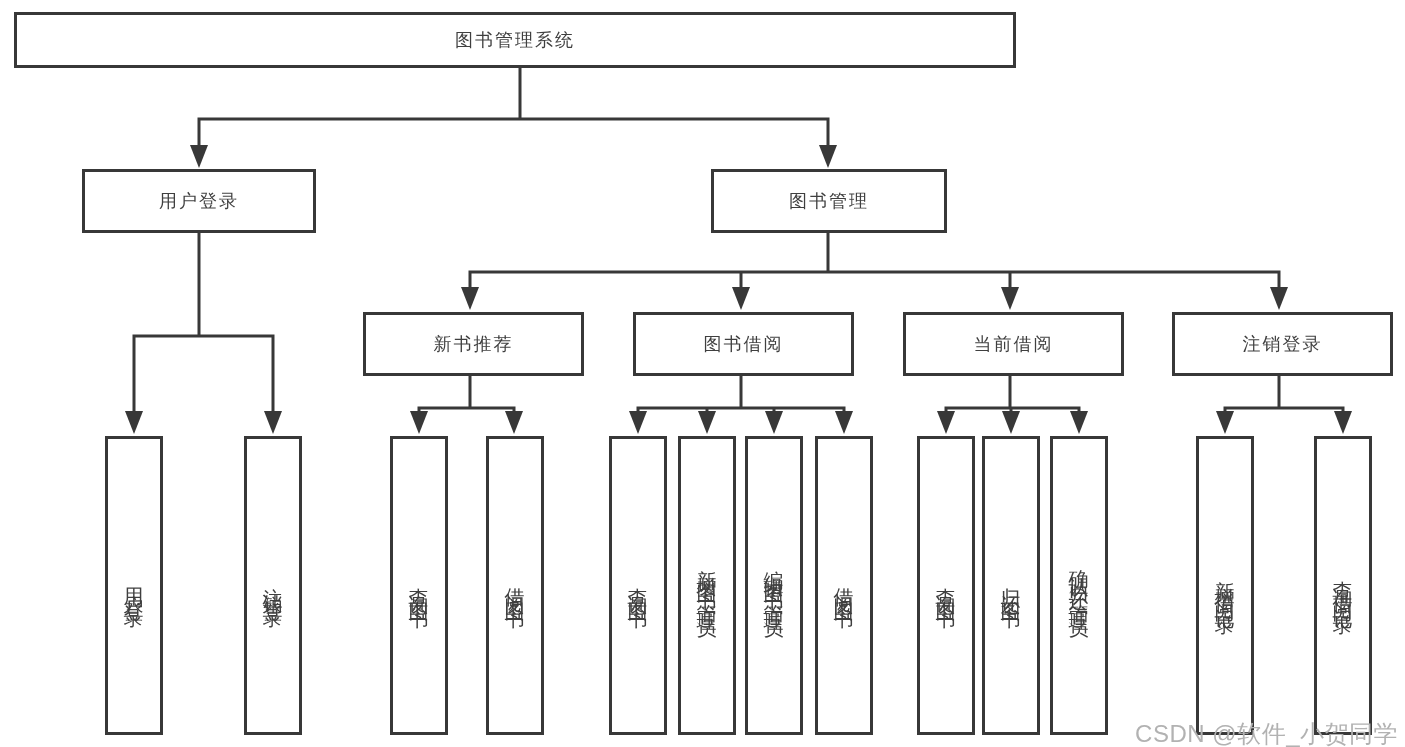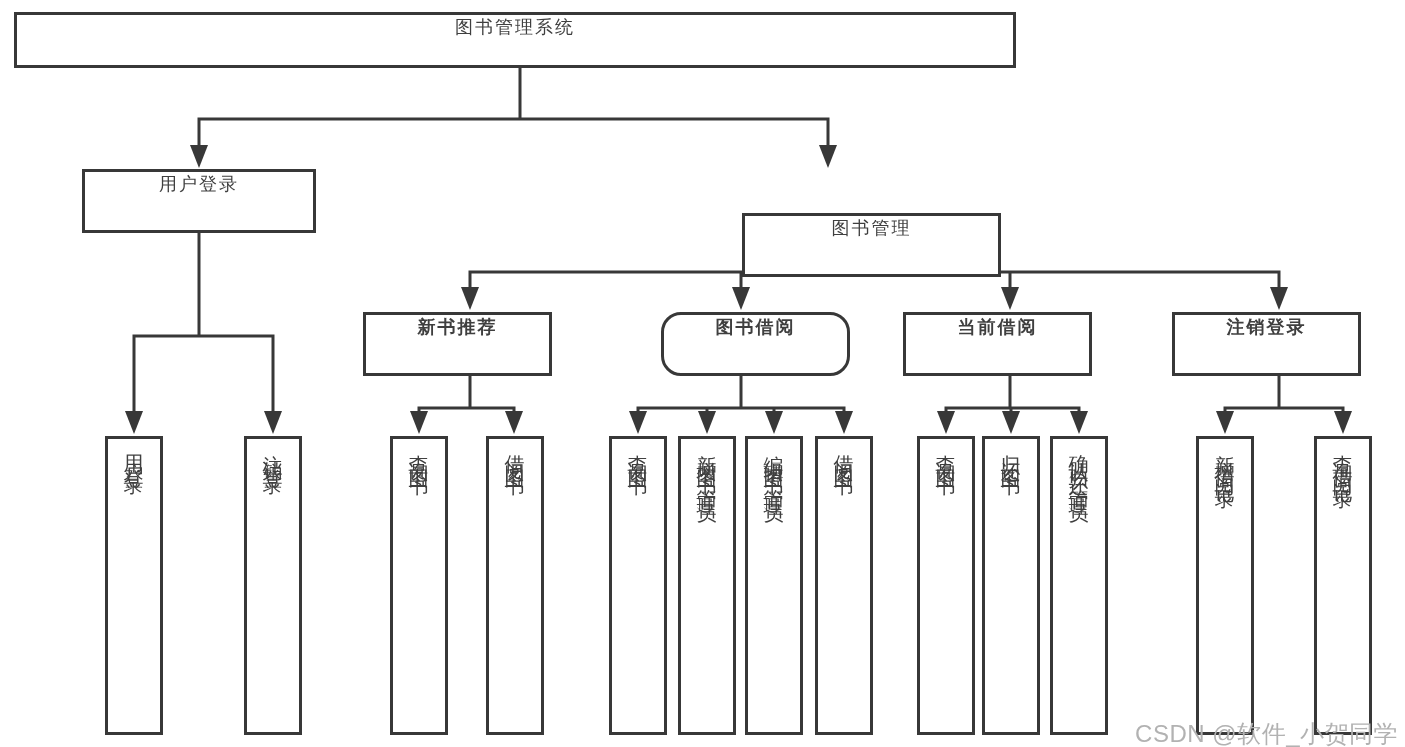--- a/index.html
+++ b/index.html
@@ -16,41 +16,42 @@
     left: 0; top: 0;
     width: 1405px; height: 747px;
     z-index: 1;
   }
   .box {
     position: absolute;
     box-sizing: border-box;
     background: #ffffff;
     border: 3px solid #383838;
     display: flex;
+    align-items: center;
     justify-content: center;
     z-index: 2;
   }
   .hlabel {
     font-size: 18px;
     letter-spacing: 2px;
     color: #3f3f3f;
     white-space: nowrap;
   }
   .vlabel {
     writing-mode: vertical-rl;
     text-orientation: mixed;
     font-size: 20px;
     letter-spacing: 7px;
     line-height: 1;
     color: #3f3f3f;
     white-space: nowrap;
   }
   .leaf { top: 436px; width: 58px; height: 299px; }
   .lvl2 { top: 169px; height: 64px; }
-  .lvl3 { top: 312px; width: 189px; height: 64px; font-weight: bold; }
+  .lvl3 { top: 312px; width: 221px; height: 64px; }
   #watermark {
     position: absolute;
     top: 718px;
     right: 7px;
     font-size: 24px;
     color: #b2b2b2;
     letter-spacing: 0.5px;
     z-index: 3;
     white-space: nowrap;
   }
@@ -100,28 +101,28 @@
     </g>
   </svg>
 
   <div class="box" style="left:14px; top:12px; width:1002px; height:56px;">
     <span class="hlabel">图书管理系统</span>
   </div>
 
   <div class="box lvl2" style="left:82px; width:234px;">
     <span class="hlabel">用户登录</span>
   </div>
-  <div class="box lvl2" style="left:742px; width:259px;margin-top:44px;">
+  <div class="box lvl2" style="left:711px; width:236px;">
     <span class="hlabel">图书管理</span>
   </div>
 
   <div class="box lvl3" style="left:363px;">
     <span class="hlabel">新书推荐</span>
   </div>
-  <div class="box lvl3" style="left:661px;border-radius:20px;">
+  <div class="box lvl3" style="left:633px;">
     <span class="hlabel">图书借阅</span>
   </div>
   <div class="box lvl3" style="left:903px;">
     <span class="hlabel">当前借阅</span>
   </div>
   <div class="box lvl3" style="left:1172px;">
     <span class="hlabel">注销登录</span>
   </div>
 
   <div class="box leaf" style="left:105px;">

